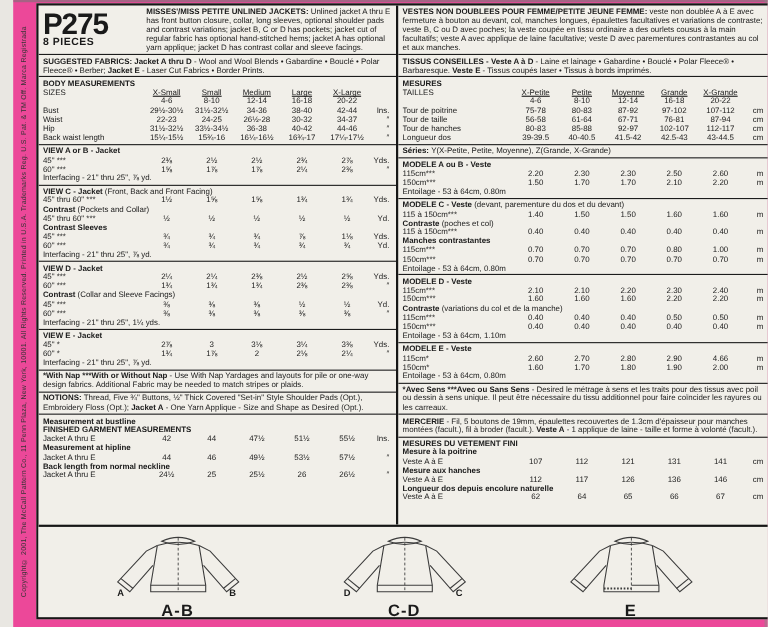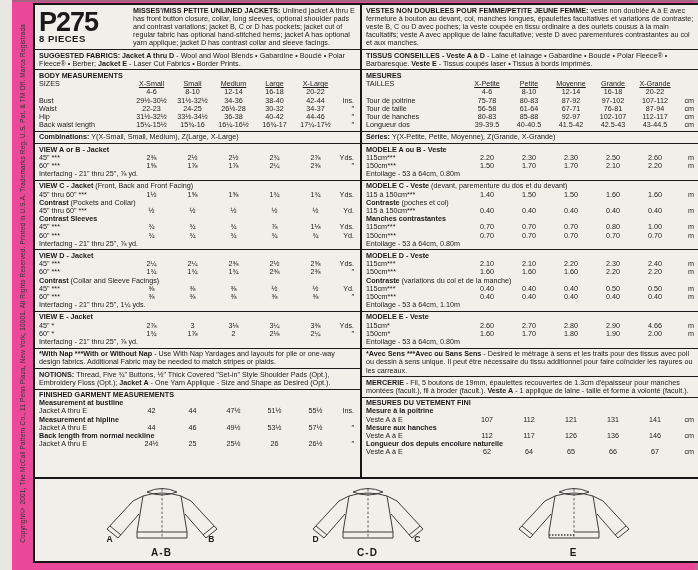--- a/index.html
+++ b/index.html
@@ -29,21 +29,21 @@
   .brandbox{flex:0 0 88px;padding-top:2px;}
   .pattern-number{font-size:27px;font-weight:bold;letter-spacing:-1px;line-height:26px;}
   .pieces{font-size:9.5px;font-weight:bold;letter-spacing:.5px;}
   .masthead .desc{flex:1;text-align:justify;}
   .band{border-top:2px solid #161616;height:84px;box-sizing:border-box;position:relative;display:flex;justify-content:center;align-items:flex-start;gap:48px;padding-top:4px;background:#f1efe9;}
   .fig{position:relative;width:158px;height:78px;}
   .fig svg{display:block;}
   .fig .letterL,.fig .letterR{position:absolute;top:51px;font-size:8.5px;font-weight:bold;}
   .fig .letterL{left:24px;}
   .fig .letterR{right:26px;}
-  .fig .caption{position:absolute;left:0;right:0;top:64px;text-align:center;font-size:10px;font-weight:bold;letter-spacing:1px;}
+  .fig .caption{position:absolute;left:0;right:0;top:64px;text-align:center;font-size:15px;font-weight:bold;letter-spacing:1px;}
   .jacket{stroke:#3c3c3c;fill:none;stroke-width:1;}
   .jacket-dash{stroke:#3c3c3c;fill:none;stroke-width:.8;stroke-dasharray:2.5 2;}
   .laser-hem{stroke:#3c3c3c;fill:none;stroke-width:1.6;stroke-dasharray:1.5 1.5;}
 </style>
 </head>
 <body>
 
 <div class="page">
   <div class="scan-edge-top"></div>
   <div class="scan-edge-right"></div>
@@ -120,23 +120,20 @@
                 <span class="lab">Back waist length</span>
                 <span class="val">15¼-15½</span>
                 <span class="val">15¾-16</span>
                 <span class="val">16¼-16½</span>
                 <span class="val">16¾-17</span>
                 <span class="val">17¼-17½</span>
                 <span class="unit">″</span>
               </div>
             </div>
             <div class="section">
-              <div class="line"><span class="b">Combinations: </span><span class="">Y(X-Small, Small, Medium), Z(Large, X-Large)</span></div>
-            </div>
-            <div class="section">
               <div class="line"><span class="b">VIEW A or B - Jacket</span></div>
               <div class="crow">
                 <span class="lab">45" ***</span>
                 <span class="val">2⅜</span>
                 <span class="val">2½</span>
                 <span class="val">2½</span>
                 <span class="val">2¾</span>
                 <span class="val">2⅞</span>
                 <span class="unit">Yds.</span>
               </div>
@@ -256,22 +253,22 @@
               </div>
               <div class="line"><span class="">Interfacing - 21" thru 25", ⅞ yd.</span></div>
             </div>
             <div class="section">
               <div class="line"><span class="b">*With Nap ***With or Without Nap</span><span class=""> - Use With Nap Yardages and layouts for pile or one-way design fabrics. Additional Fabric may be needed to match stripes or plaids.</span></div>
             </div>
             <div class="section">
               <div class="line"><span class="b">NOTIONS: </span><span class="">Thread, Five ¾" Buttons, ½" Thick Covered "Set-in" Style Shoulder Pads (Opt.), Embroidery Floss (Opt.); </span><span class="b">Jacket A</span><span class=""> - One Yarn Applique - Size and Shape as Desired (Opt.).</span></div>
             </div>
             <div class="section">
+              <div class="line"><span class="b">Measurement at bustline</span></div>
               <div class="line"><span class="b">FINISHED GARMENT MEASUREMENTS</span></div>
-              <div class="line"><span class="b">Measurement at bustline</span></div>
               <div class="crow">
                 <span class="lab">Jacket A thru E</span>
                 <span class="val">42</span>
                 <span class="val">44</span>
                 <span class="val">47½</span>
                 <span class="val">51½</span>
                 <span class="val">55½</span>
                 <span class="unit">Ins.</span>
               </div>
               <div class="line"><span class="b">Measurement at hipline</span></div>

